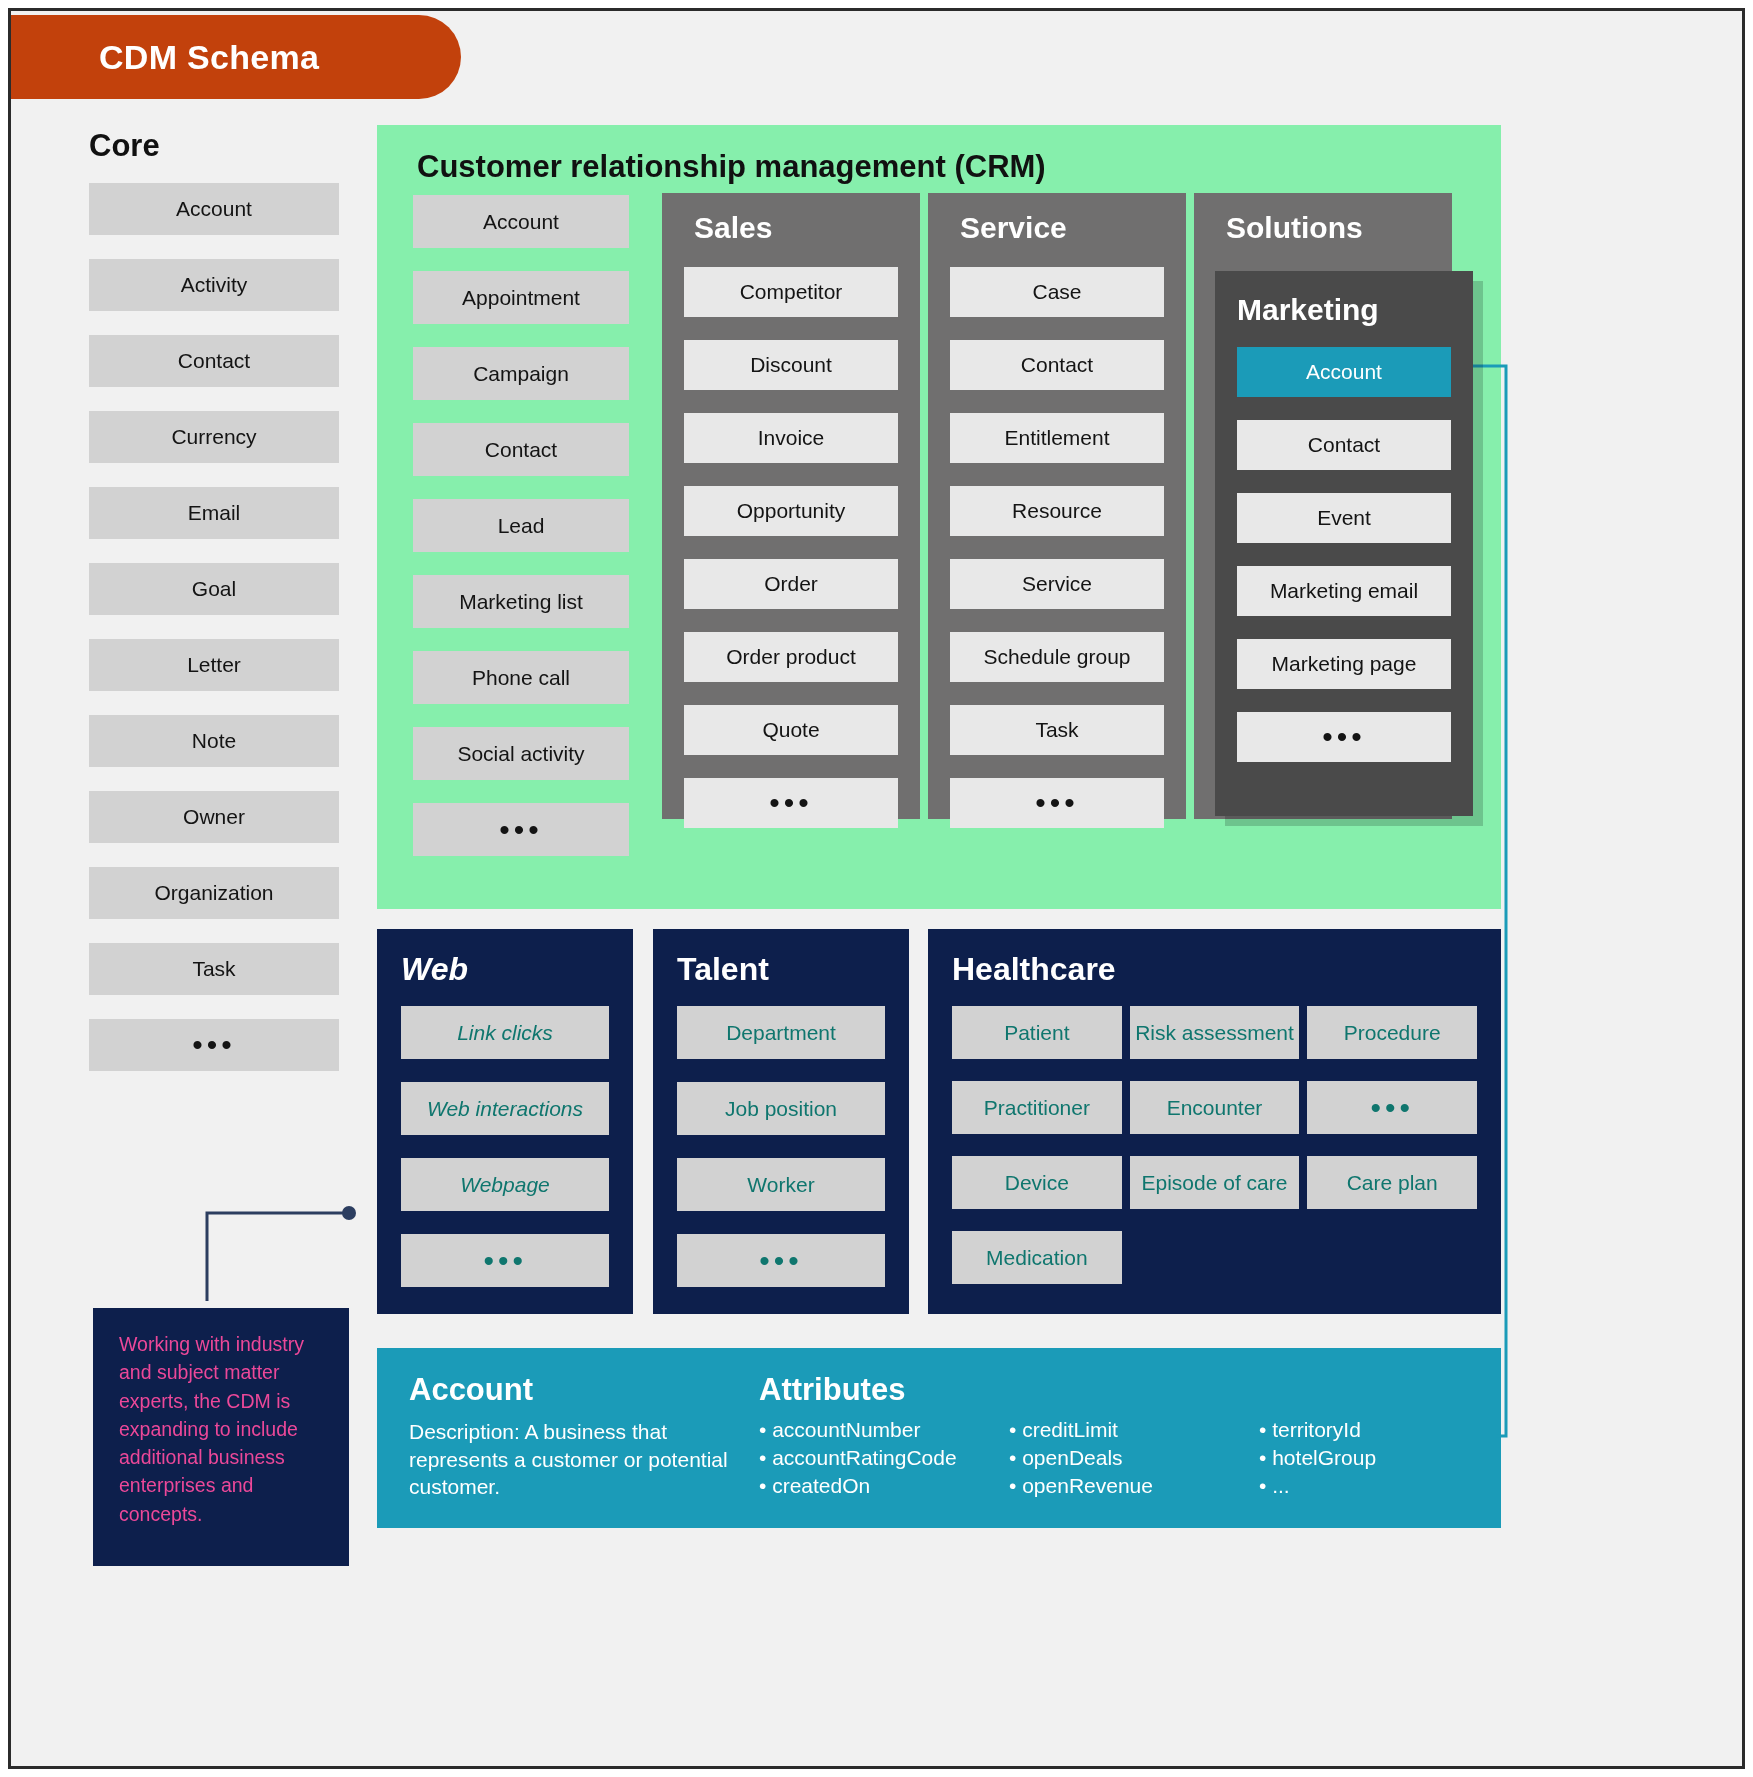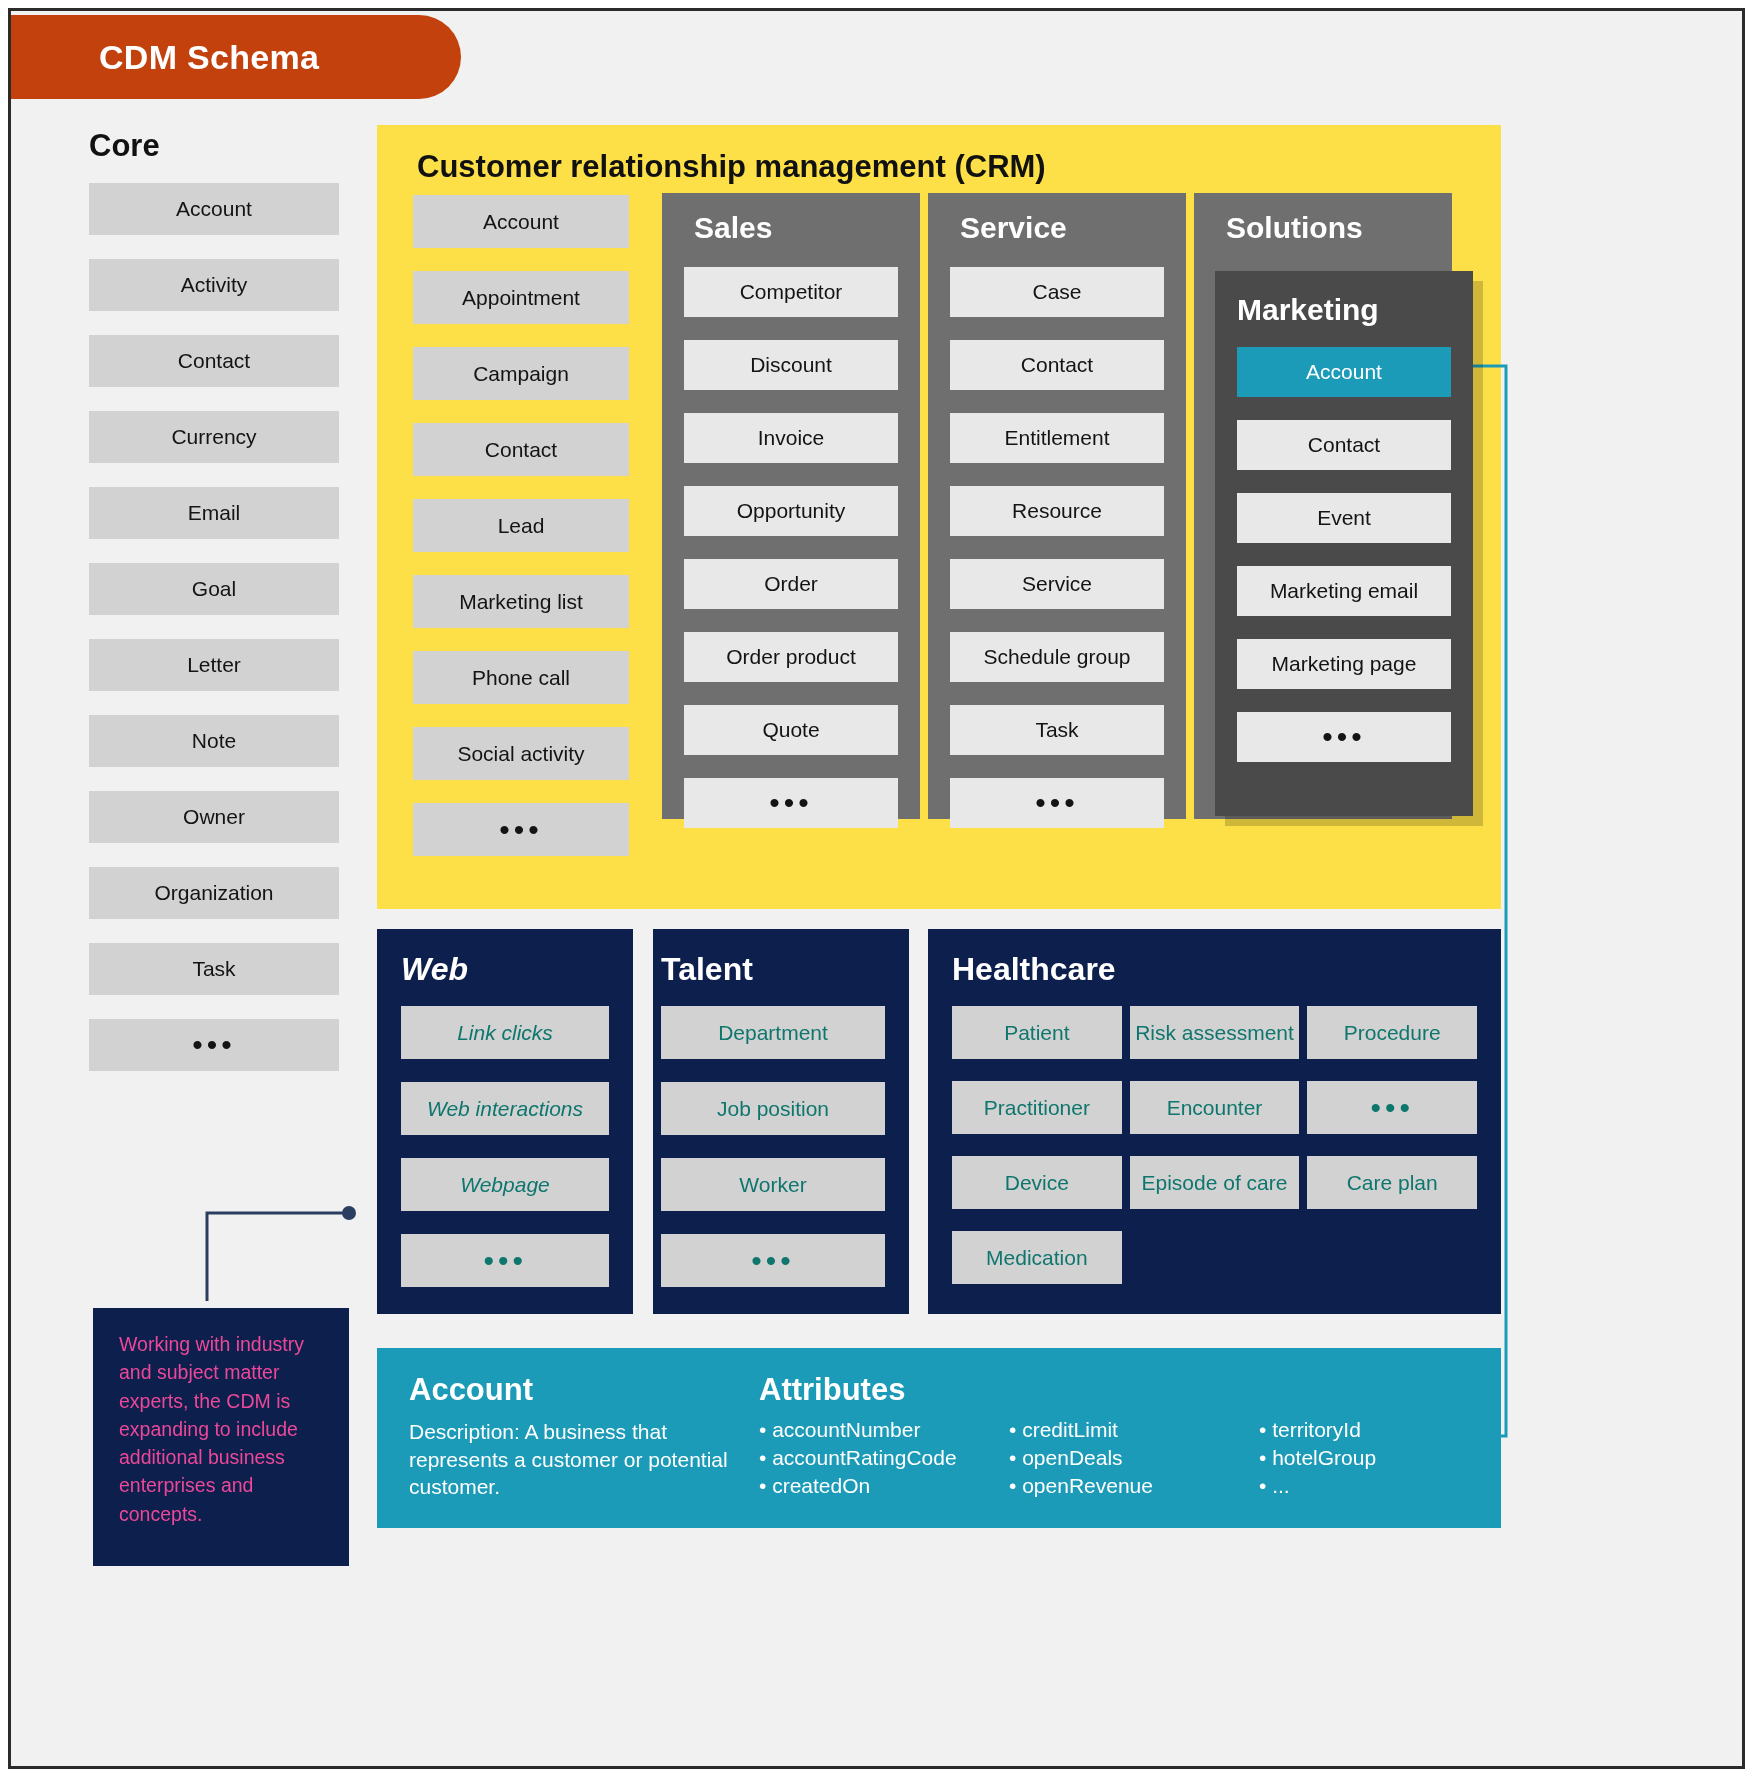--- a/index.html
+++ b/index.html
@@ -49,21 +49,21 @@
     display: flex; align-items: center; justify-content: center;
     font-size: 21px; color: #141414;
     margin-bottom: 24px;
   }
 
   
   .crm-panel {
     position: absolute;
     left: 366px; top: 114px;
     width: 1124px; height: 784px;
-    background: #fde047;
+    background: #86efac;
   }
   .crm-title {
     position: absolute; left: 40px; top: 24px;
     font-size: 31px; font-weight: 700; color: #111;
   }
   .crm-plain-col {
     position: absolute; left: 36px; top: 70px; width: 216px;
   }
   .crm-plain-item {
     height: 53px; background: #d2d2d2;
@@ -117,21 +117,21 @@
     color: #ffffff; font-size: 32px; font-weight: 600;
     margin: 8px 0 18px 0;
   }
   .navy-item {
     height: 53px; background: #d2d2d2;
     display: flex; align-items: center; justify-content: center;
     font-size: 21px; color: #0f766e;
     margin-bottom: 23px;
   }
   #sec-web { left: 366px; top: 918px; width: 256px; height: 385px; font-style: italic; }
-  #sec-talent { left: 642px; top: 918px; width: 256px; height: 385px; padding-left: 8px; }
+  #sec-talent { left: 642px; top: 918px; width: 256px; height: 385px; }
   #sec-health { left: 917px; top: 918px; width: 573px; height: 385px; }
   .health-grid {
     display: grid;
     grid-template-columns: repeat(3, 1fr);
     column-gap: 8px;
   }
   .health-grid .navy-item { margin-bottom: 22px; }
 
   
   .detail-panel {

